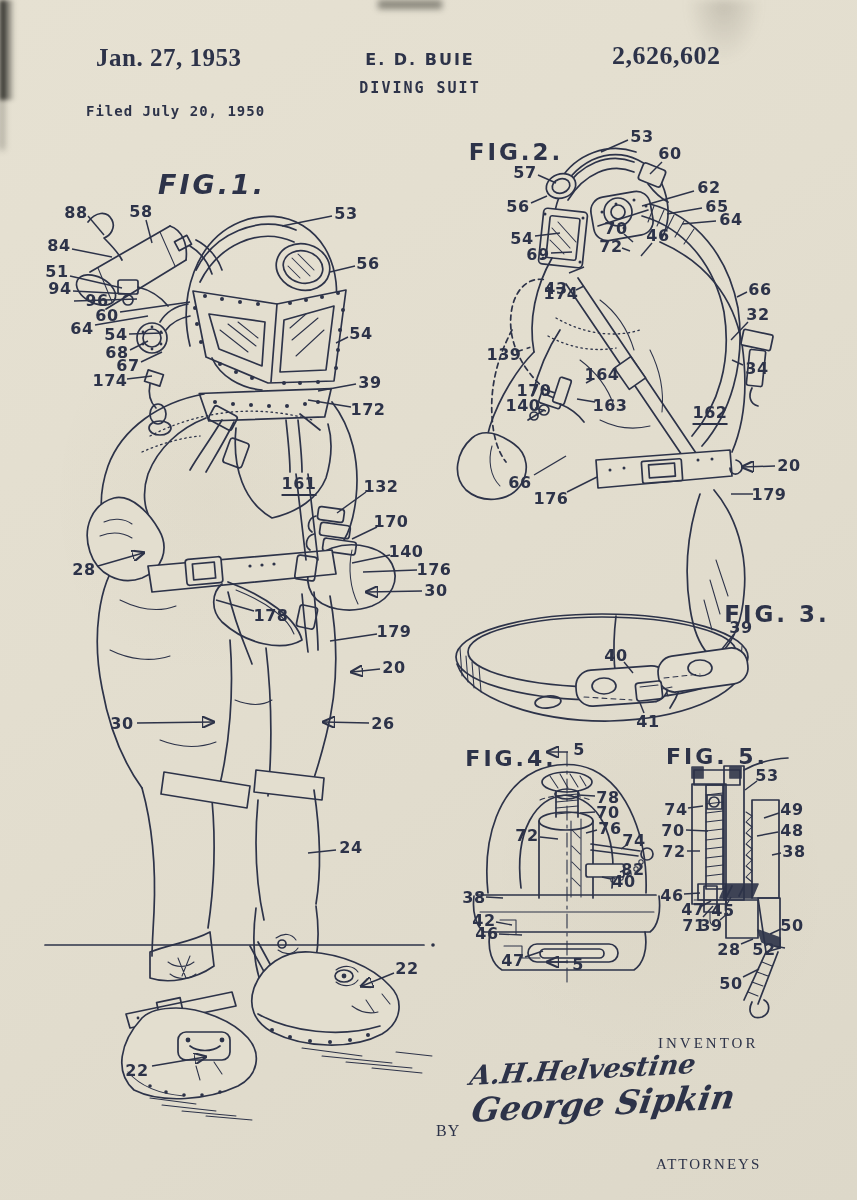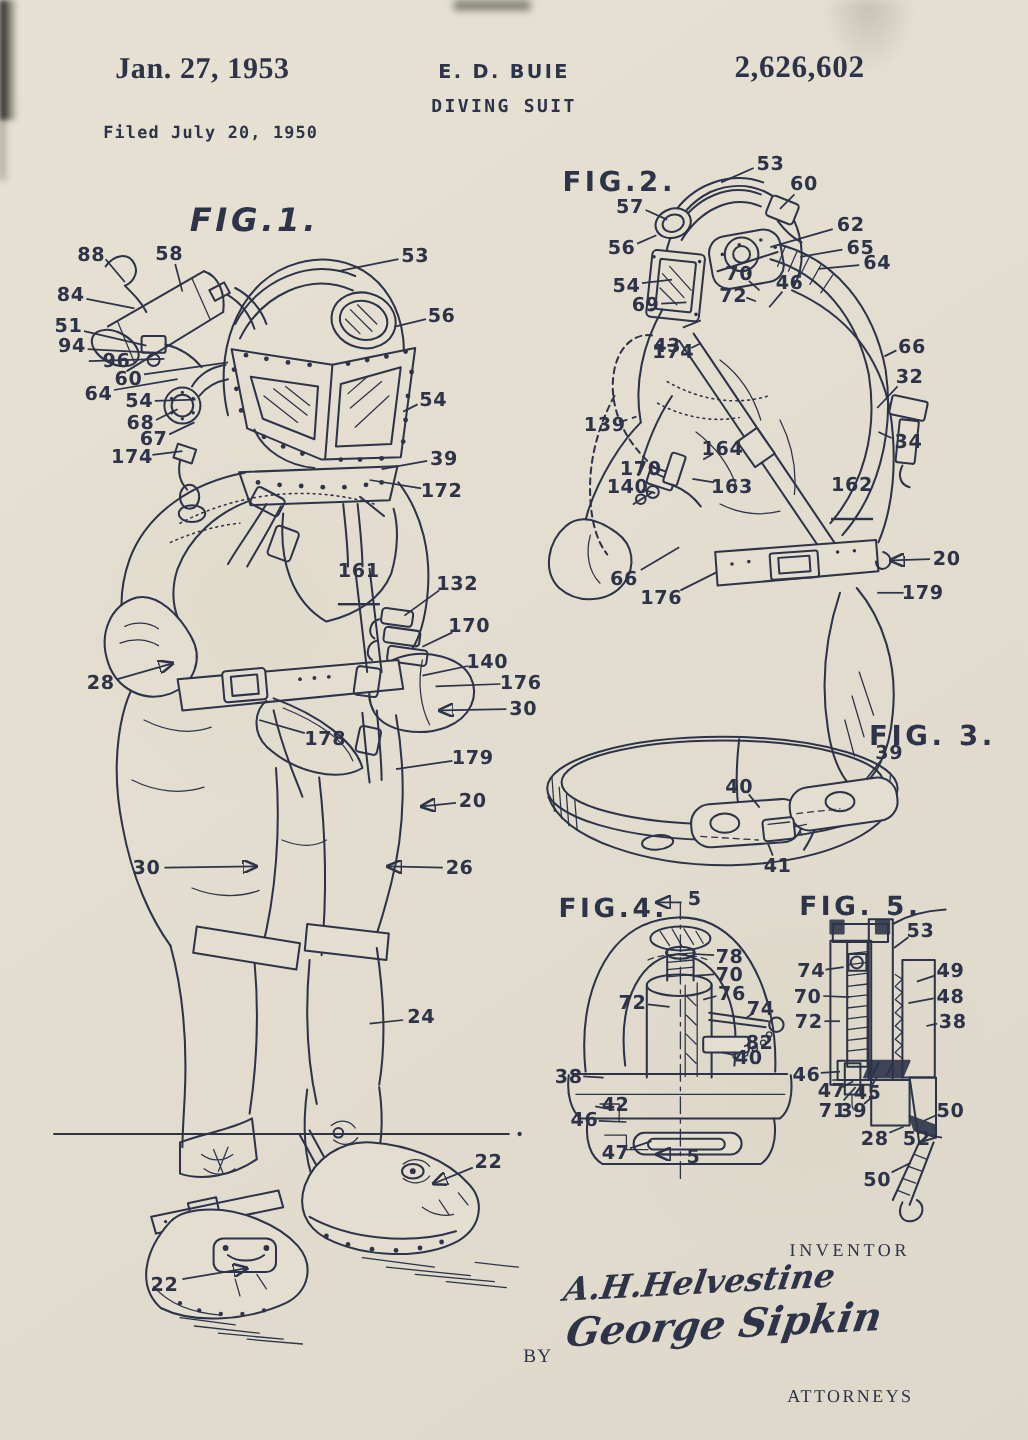--- a/index.html
+++ b/index.html
@@ -30,21 +30,21 @@
 
   .hdr{position:absolute;white-space:pre;}
   #h-date{left:96px;top:44px;font:bold 25px "Liberation Serif",serif;letter-spacing:.5px;}
   #h-num{left:612px;top:41px;font:bold 26px "Liberation Serif",serif;letter-spacing:.5px;}
   #h-name{left:330px;top:50px;width:180px;text-align:center;font:bold 16px "DejaVu Sans",sans-serif;letter-spacing:2px;}
   #h-title{left:330px;top:79px;width:180px;text-align:center;font:bold 15px "DejaVu Sans Mono",monospace;letter-spacing:2px;}
   #h-filed{left:86px;top:103px;font:bold 14px "DejaVu Sans Mono",monospace;letter-spacing:1px;}
 
   .ref{position:absolute;transform:translate(-50%,-50%);font:bold 16px "DejaVu Sans",sans-serif;
        letter-spacing:.5px;white-space:nowrap;}
-  .ref.ul{border-bottom:2.2px solid var(--ink);padding-bottom:18px;}
+  .ref.ul{border-bottom:2.2px solid var(--ink);padding-bottom:1px;}
   .figtitle{position:absolute;transform:translate(-50%,-50%);font-weight:bold;letter-spacing:3px;
        font-family:"DejaVu Sans",sans-serif;white-space:nowrap;}
   #t-fig1{font-size:27px;font-style:italic;}
   #t-fig2,#t-fig3{font-size:23px;}
   #t-fig4,#t-fig5{font-size:22px;}
 
   .ftr{position:absolute;white-space:pre;margin-top:32px;}
   #f-inventor{left:658px;top:1003px;font:15px "Liberation Serif",serif;letter-spacing:3px;}
   #f-name{left:492px;top:1042px;font:italic bold 18px "DejaVu Sans",sans-serif;letter-spacing:1px;}
   #f-by{left:436px;top:1090px;font:16px "Liberation Serif",serif;letter-spacing:1px;}
@@ -561,21 +561,21 @@
       <span class="figtitle" id="t-fig4" style="left: 511px; top: 758px;">FIG.4.</span>
       <span class="ref" style="left: 579px; top: 749px;">5</span>
       <span class="ref" style="left: 608px; top: 797px;">78</span>
       <span class="ref" style="left: 608px; top: 812px;">70</span>
       <span class="ref" style="left: 610px; top: 828px;">76</span>
       <span class="ref" style="left: 634px; top: 840px;">74</span>
       <span class="ref" style="left: 527px; top: 835px;">72</span>
       <span class="ref" style="left: 633px; top: 869px;">82</span>
       <span class="ref" style="left: 624px; top: 881px;">40</span>
       <span class="ref" style="left: 474px; top: 897px;">38</span>
-      <span class="ref" style="left: 484px; top: 920px; margin-left: 29px;">42</span>
+      <span class="ref" style="left: 484px; top: 920px;">42</span>
       <span class="ref" style="left: 487px; top: 933px;">46</span>
       <span class="ref" style="left: 513px; top: 960px;">47</span>
       <span class="ref" style="left: 578px; top: 964px;">5</span>
       <span class="figtitle" id="t-fig5" style="left: 717px; top: 756px;">FIG. 5.</span>
       <span class="ref" style="left: 767px; top: 775px;">53</span>
       <span class="ref" style="left: 676px; top: 809px;">74</span>
       <span class="ref" style="left: 792px; top: 809px;">49</span>
       <span class="ref" style="left: 673px; top: 830px;">70</span>
       <span class="ref" style="left: 792px; top: 830px;">48</span>
       <span class="ref" style="left: 674px; top: 851px;">72</span>

